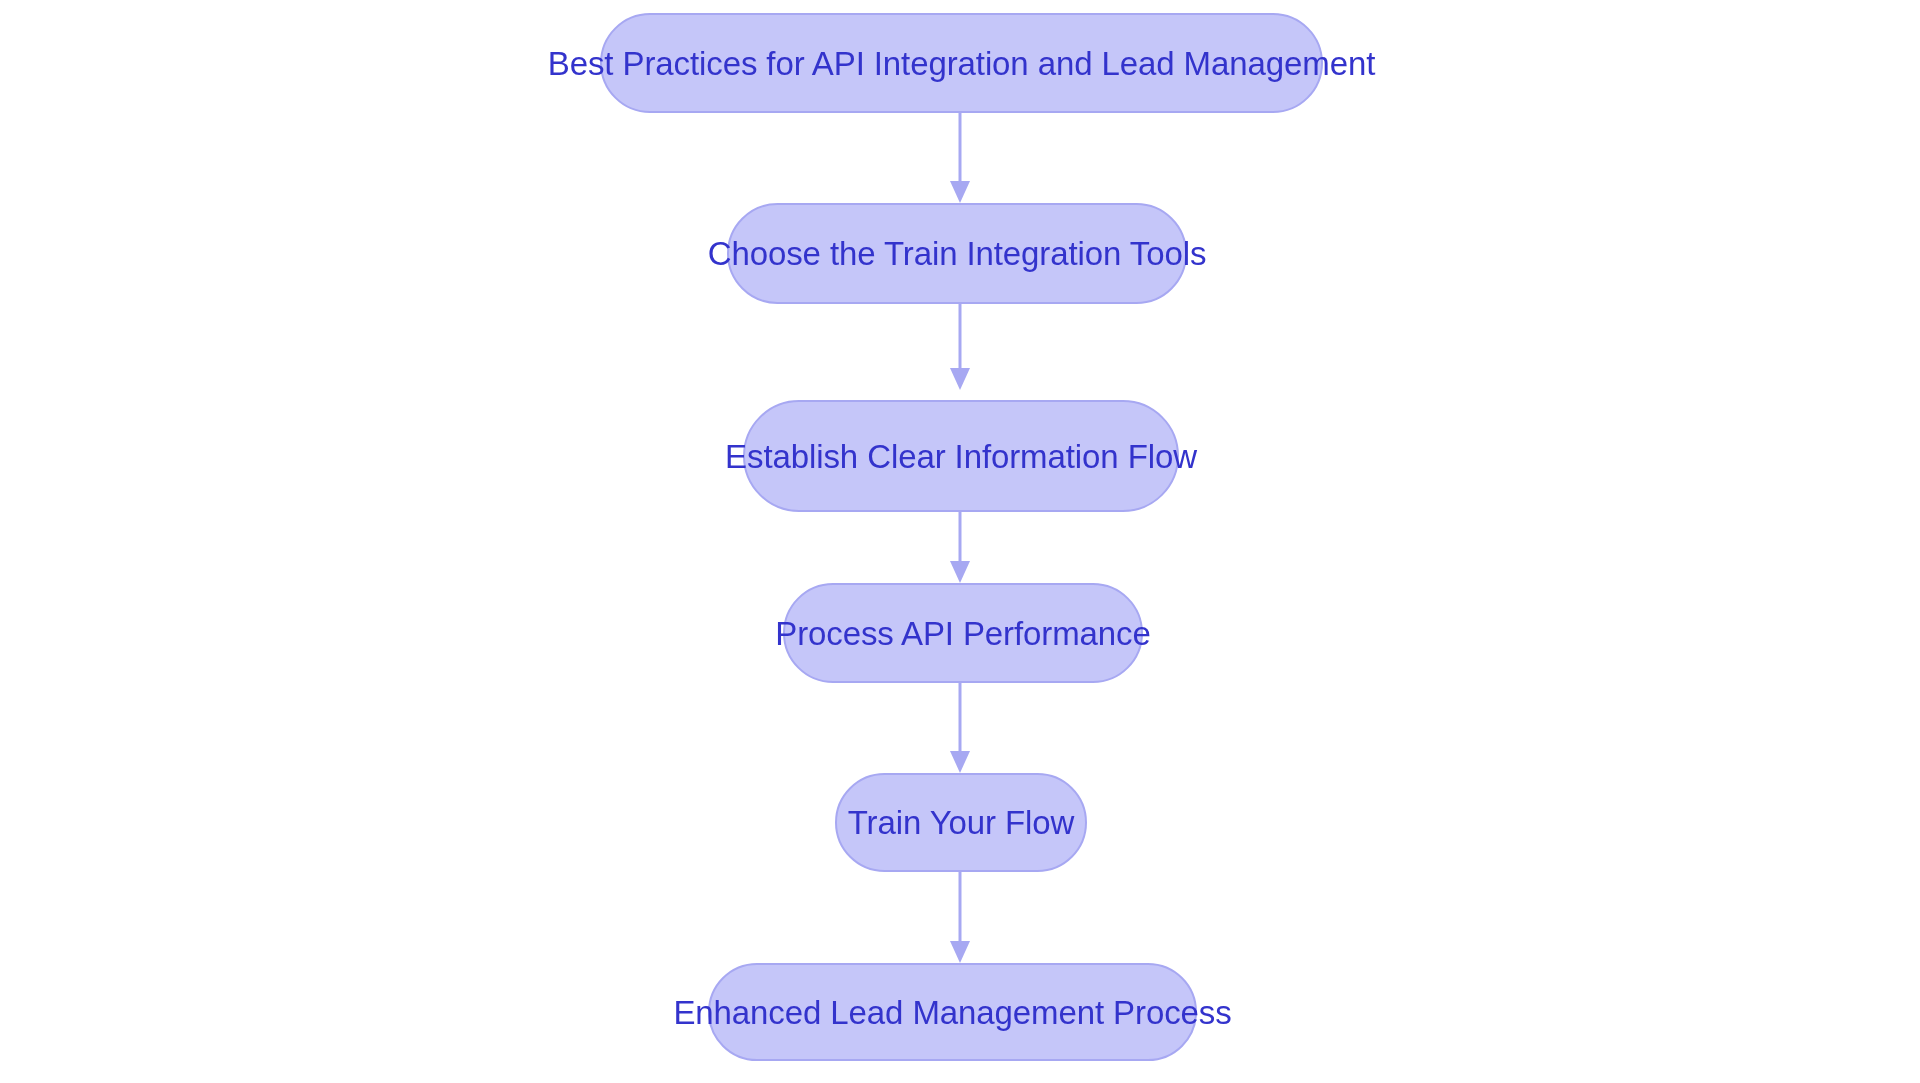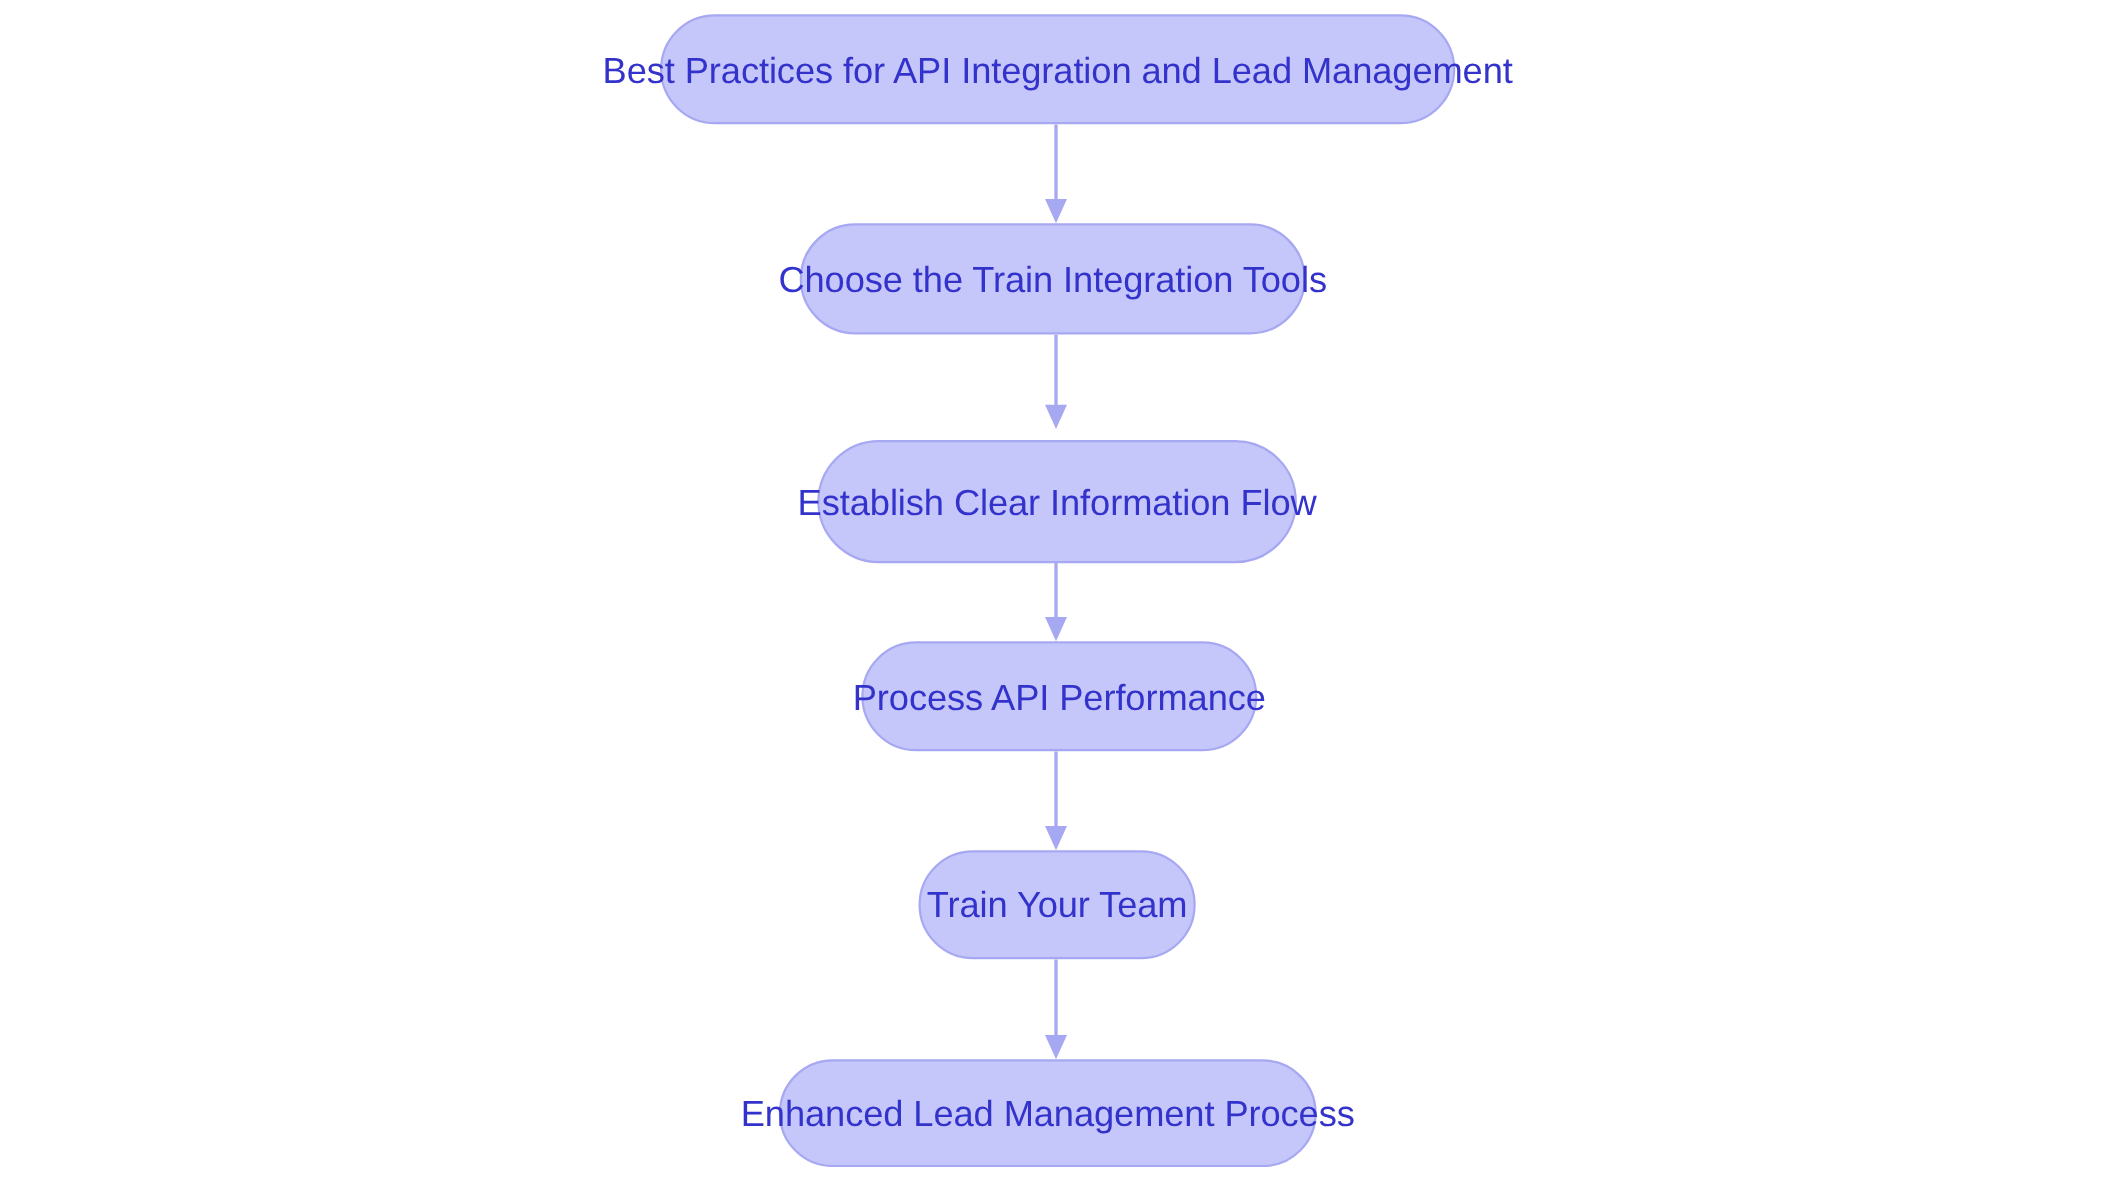--- a/index.html
+++ b/index.html
@@ -91,18 +91,18 @@
     <div class="flow-node" style="left: 727px; top: 203px; width: 460px; height: 101px;">
       <span class="flow-node-label">Choose the Train Integration Tools</span>
     </div>
     <div class="flow-node" style="left: 743px; top: 390px; width: 436px; height: 112px; margin-top: 10px;">
       <span class="flow-node-label">Establish Clear Information Flow</span>
     </div>
     <div class="flow-node" style="left: 783px; top: 583px; width: 360px; height: 100px;">
       <span class="flow-node-label">Process API Performance</span>
     </div>
     <div class="flow-node" style="left: 835px; top: 773px; width: 252px; height: 99px;">
-      <span class="flow-node-label">Train Your Team</span>
+      <span class="flow-node-label">Train Your Flow</span>
     </div>
     <div class="flow-node" style="left: 708px; top: 963px; width: 489px; height: 98px;">
       <span class="flow-node-label">Enhanced Lead Management Process</span>
     </div>
   </div>
 
 </body></html>

